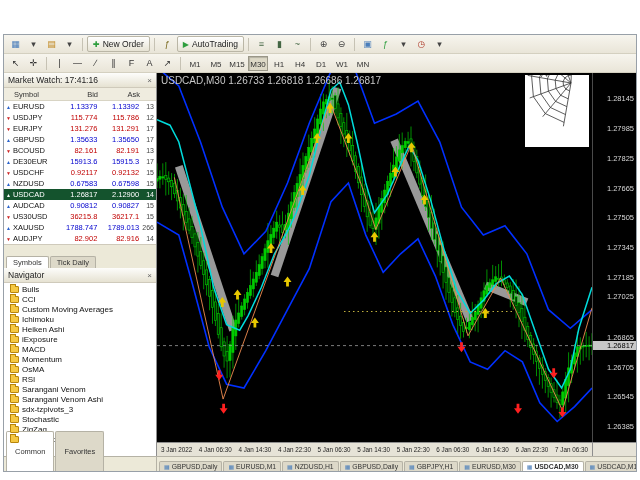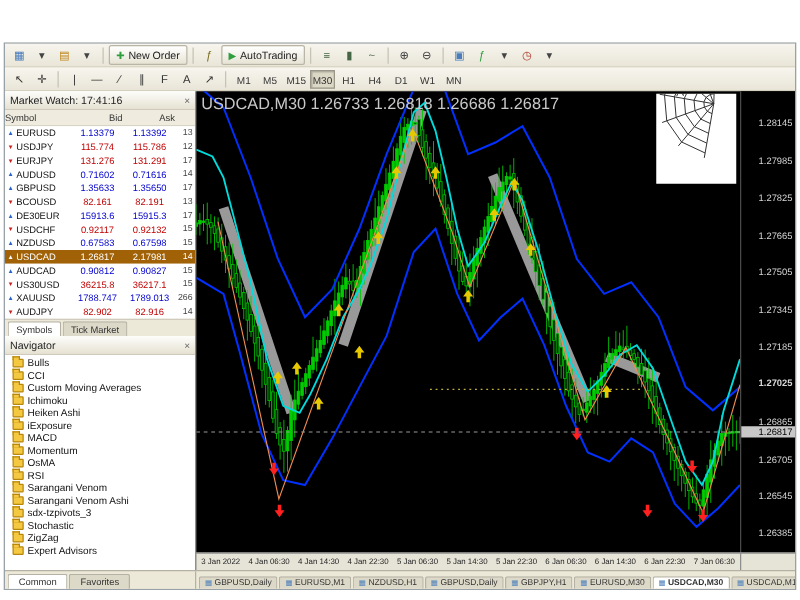--- a/index.html
+++ b/index.html
@@ -20,57 +20,57 @@
   .tf{font-size:8px;color:#333;width:20px;text-align:center;height:15px;line-height:15px;border:1px solid transparent}
   .tf.active{border:1px solid #9a9788;background:#dcd8c6;box-shadow:inset 1px 1px 1px rgba(0,0,0,.18)}
   
   .main{flex:1;display:flex;min-height:0}
   .left{width:153px;flex:none;background:#fff;border-right:1px solid #8e8e8e;display:flex;flex-direction:column;min-height:0}
   .phead{height:15px;flex:none;background:linear-gradient(#fdfdfb,#e6e2d2);border-bottom:1px solid #cfcabb;
     display:flex;align-items:center;justify-content:space-between;padding:0 4px;font-size:8.5px;color:#222}
   .xbtn{font-size:8px;color:#666;cursor:default}
   .mwcols{height:13px;flex:none;display:flex;align-items:center;background:#efecdf;border-bottom:1px solid #d8d4c4;
     font-size:7.5px;color:#333}
-  .h0{width:55px;}.h1{width:42px;text-align:right;padding-right:3px}
+  .h0{width:55px;padding-left:10px}.h1{width:42px;text-align:right;padding-right:3px}
   .h2{width:42px;text-align:right;padding-right:3px}.h3{flex:1}
   .mwrow{height:11px;display:flex;align-items:center;font-size:7.5px;color:#111;background:#fff}
   .mwarr{width:9px;text-align:center;font-size:5px}
   .mwarr.up{color:#2962cc}.mwarr.down{color:#cc2020}
   .mc0s{width:46px;white-space:nowrap;overflow:hidden}
-  .mcn{width:42px;text-align:center;padding-right:3px}
+  .mcn{width:42px;text-align:right;padding-right:3px}
   .mcn.up{color:#0000cd}.mcn.down{color:#c00000}
   .mcs{width:14px;text-align:right;padding-right:2px;color:#444;font-size:7px}
-  .mwrow.sel{background:#a16207}
+  .mwrow.sel{background:#14532d}
   .mwrow.sel .mc0s,.mwrow.sel .mcn,.mwrow.sel .mcs,.mwrow.sel .mwarr{color:#fff}
-  .minitabs{height:14px;flex:none;display:flex;align-items:flex-end;background:#ece9d8;border-top:1px solid #cfcabb;padding-left:2px}
+  .minitabs{height:24px;flex:none;display:flex;align-items:flex-end;background:#ece9d8;border-top:1px solid #cfcabb;padding-left:2px}
   .mtab{font-size:7.5px;padding:1px 6px;border:1px solid #b5b2a5;border-bottom:none;background:#ddd9c9;
     margin-right:1px;border-radius:2px 2px 0 0;color:#333}
   .mtab.active{background:#fff}
   .navlist{flex:1;overflow:hidden;background:#fff;padding-top:1px}
   .navitem{height:10px;display:flex;align-items:center;padding-left:6px;font-size:8px;color:#111;white-space:nowrap}
   .folder{width:9px;height:7px;background:#f5c842;border:1px solid #b8860b;border-radius:1px;position:relative;margin-right:3px;flex:none}
   .folder::before{content:"";position:absolute;left:-1px;top:-3px;width:4px;height:2px;background:#f5c842;border:1px solid #b8860b;border-bottom:none}
   
   .chart{flex:1;position:relative;background:#000;min-width:0}
   .plot{position:absolute;left:0;top:0;right:44px;bottom:14px;overflow:hidden}
   #svgwrap{position:absolute;inset:0}
-  .ctitle{position:absolute;left:4px;top:2px;font-size:13px;color:#c8c8c8;white-space:nowrap}
+  .ctitle{position:absolute;left:4px;top:2px;font-size:10px;color:#c8c8c8;white-space:nowrap}
   .logo{position:absolute;right:3px;top:2px;width:64px;height:72px;background:#fff}
   .scale{position:absolute;right:0;top:0;width:44px;bottom:14px;background:#000;border-left:1px solid #4a4a4a;
     font-size:7.5px;color:#d8d8d8}
   .pl{position:absolute;right:2px;white-space:nowrap}
   .cur{position:absolute;left:0;right:0;background:#c8c8c8;color:#000;text-align:right;padding-right:2px;font-size:7.5px}
   .taxis{position:absolute;left:0;right:44px;bottom:0;height:14px;background:#e6e3d7;border-top:1px solid #8e8e8e;
     display:flex;align-items:center;justify-content:space-between;padding:0 4px;overflow:hidden}
   .tl{font-size:6.3px;color:#222;white-space:nowrap}
   .corner{position:absolute;right:0;bottom:0;width:44px;height:14px;background:#e6e3d7;border-top:1px solid #8e8e8e;border-left:1px solid #8e8e8e}
   
   .bbar{height:15px;flex:none;display:flex;align-items:flex-end;background:#ece9d8;border-top:1px solid #b5b2a5}
   .ptabs{width:153px;flex:none;display:flex;align-items:flex-end;height:14px;border-right:1px solid #b5b2a5;padding-left:2px}
-  .ptab{font-size:7.5px;padding:1px 8px;border:1px solid #b5b2a5;border-bottom:none;background:#ddd9c9;margin-right:1px;border-radius:2px 2px 0 0;color:#333}
+  .ptab{font-size:7.5px;padding:15px 8px;border:1px solid #b5b2a5;border-bottom:none;background:#ddd9c9;margin-right:1px;border-radius:2px 2px 0 0;color:#333}
   .ptab.active{background:#fff}
   .ctabs{flex:1;display:flex;align-items:flex-end;overflow:hidden;padding-left:2px;height:14px}
   .ctab{display:flex;align-items:center;gap:2px;font-size:6.8px;padding:1px 4px;border:1px solid #b5b2a5;border-bottom:none;
     background:#ddd9c9;margin-right:1px;white-space:nowrap;border-radius:2px 2px 0 0;color:#333}
   .ctab.active{background:#fff;font-weight:bold}
   .ctic{color:#4a7ebb;font-size:6px}
 </style>
 </head>
 <body>
 
@@ -156,27 +156,20 @@
           </div>
           <div class="mwrow">
             <span class="mwarr down">▼</span>
             <span class="mc0s">EURJPY</span>
             <span class="mcn down">131.276</span>
             <span class="mcn down">131.291</span>
             <span class="mcs">17</span>
           </div>
           <div class="mwrow">
             <span class="mwarr up">▲</span>
-            <span class="mc0s">AUDUSD</span>
-            <span class="mcn up">0.71602</span>
-            <span class="mcn up">0.71616</span>
-            <span class="mcs">14</span>
-          </div>
-          <div class="mwrow">
-            <span class="mwarr up">▲</span>
             <span class="mc0s">GBPUSD</span>
             <span class="mcn up">1.35633</span>
             <span class="mcn up">1.35650</span>
             <span class="mcs">17</span>
           </div>
           <div class="mwrow">
             <span class="mwarr down">▼</span>
             <span class="mc0s">BCOUSD</span>
             <span class="mcn down">82.161</span>
             <span class="mcn down">82.191</span>
@@ -200,21 +193,21 @@
             <span class="mwarr up">▲</span>
             <span class="mc0s">NZDUSD</span>
             <span class="mcn up">0.67583</span>
             <span class="mcn up">0.67598</span>
             <span class="mcs">15</span>
           </div>
           <div class="mwrow sel">
             <span class="mwarr up">▲</span>
             <span class="mc0s">USDCAD</span>
             <span class="mcn up">1.26817</span>
-            <span class="mcn up">2.17981</span>
+            <span class="mcn up">2.12900</span>
             <span class="mcs">14</span>
           </div>
           <div class="mwrow">
             <span class="mwarr up">▲</span>
             <span class="mc0s">AUDCAD</span>
             <span class="mcn up">0.90812</span>
             <span class="mcn up">0.90827</span>
             <span class="mcs">15</span>
           </div>
           <div class="mwrow">
@@ -234,21 +227,21 @@
           <div class="mwrow">
             <span class="mwarr down">▼</span>
             <span class="mc0s">AUDJPY</span>
             <span class="mcn down">82.902</span>
             <span class="mcn down">82.916</span>
             <span class="mcs">14</span>
           </div>
         </div>
       <div class="minitabs" id="mw-tabs">
           <span class="mtab active">Symbols</span>
-          <span class="mtab">Tick Market</span>
+          <span class="mtab">Tick Daily</span>
         </div>
       <div class="phead">
         <span>Navigator</span>
         <span class="xbtn">×</span>
       </div>
       <div class="navlist" id="nav-items">
           <div class="navitem">
             <span class="folder"></span>
             <span>Bulls</span>
           </div>
@@ -681,21 +674,21 @@
             </svg></div>
       </div>
       <div class="scale" id="scale">
           <div class="pl" style="top: 21.1591px;">1.28145</div>
           <div class="pl" style="top: 50.9773px;">1.27985</div>
           <div class="pl" style="top: 80.7955px;">1.27825</div>
           <div class="pl" style="top: 110.614px;">1.27665</div>
           <div class="pl" style="top: 140.432px;">1.27505</div>
           <div class="pl" style="top: 170.25px;">1.27345</div>
           <div class="pl" style="top: 200.068px;">1.27185</div>
-          <div class="pl" style="top: 229px; font-weight: bold;">1.27025</div>
+          <div class="pl" style="top: 219px;">1.27025</div>
           <div class="pl" style="top: 259.705px;">1.26865</div>
           <div class="pl" style="top: 289.523px;">1.26705</div>
           <div class="pl" style="top: 319.341px;">1.26545</div>
           <div class="pl" style="top: 349.159px;">1.26385</div>
           <div class="cur" style="top: 267.65px;">1.26817</div>
         </div>
       <div class="taxis" id="taxis">
           <span class="tl">3 Jan 2022</span>
           <span class="tl">4 Jan 06:30</span>
           <span class="tl">4 Jan 14:30</span>

